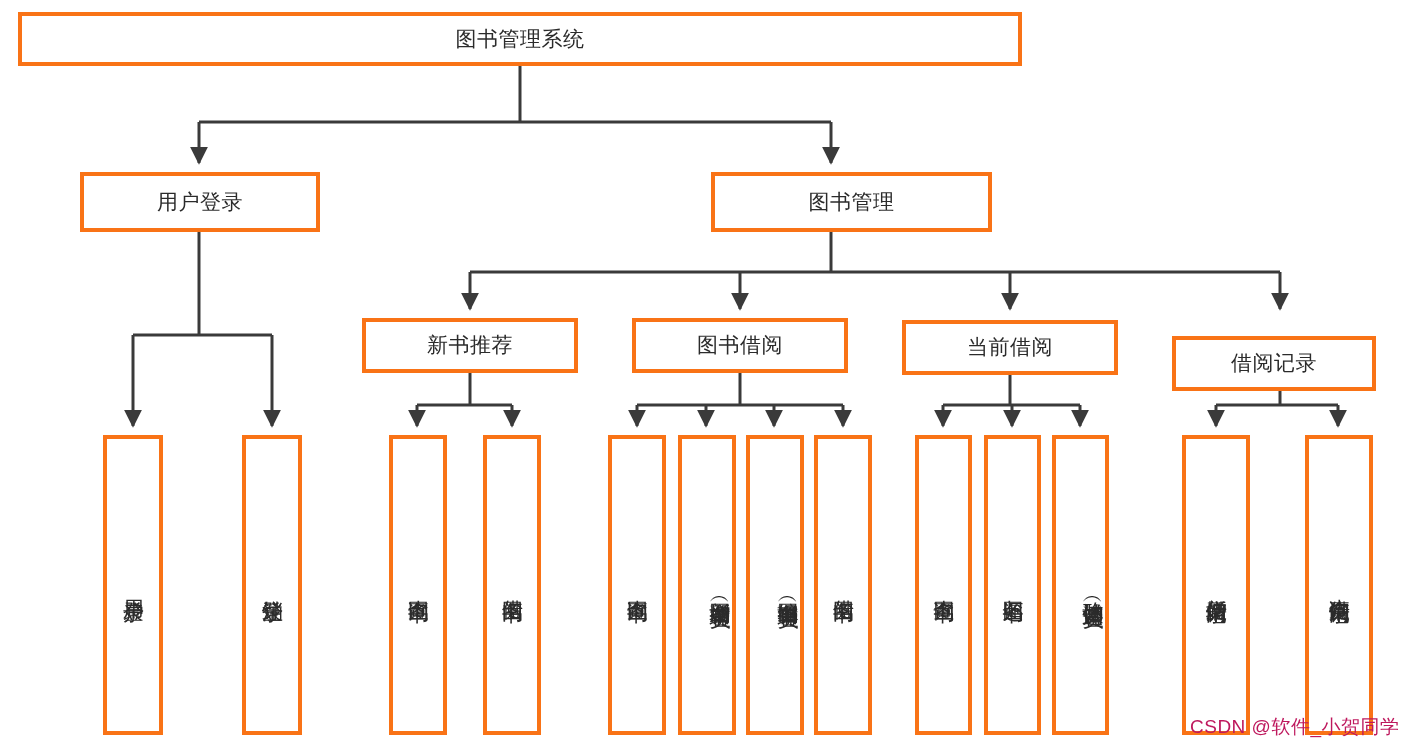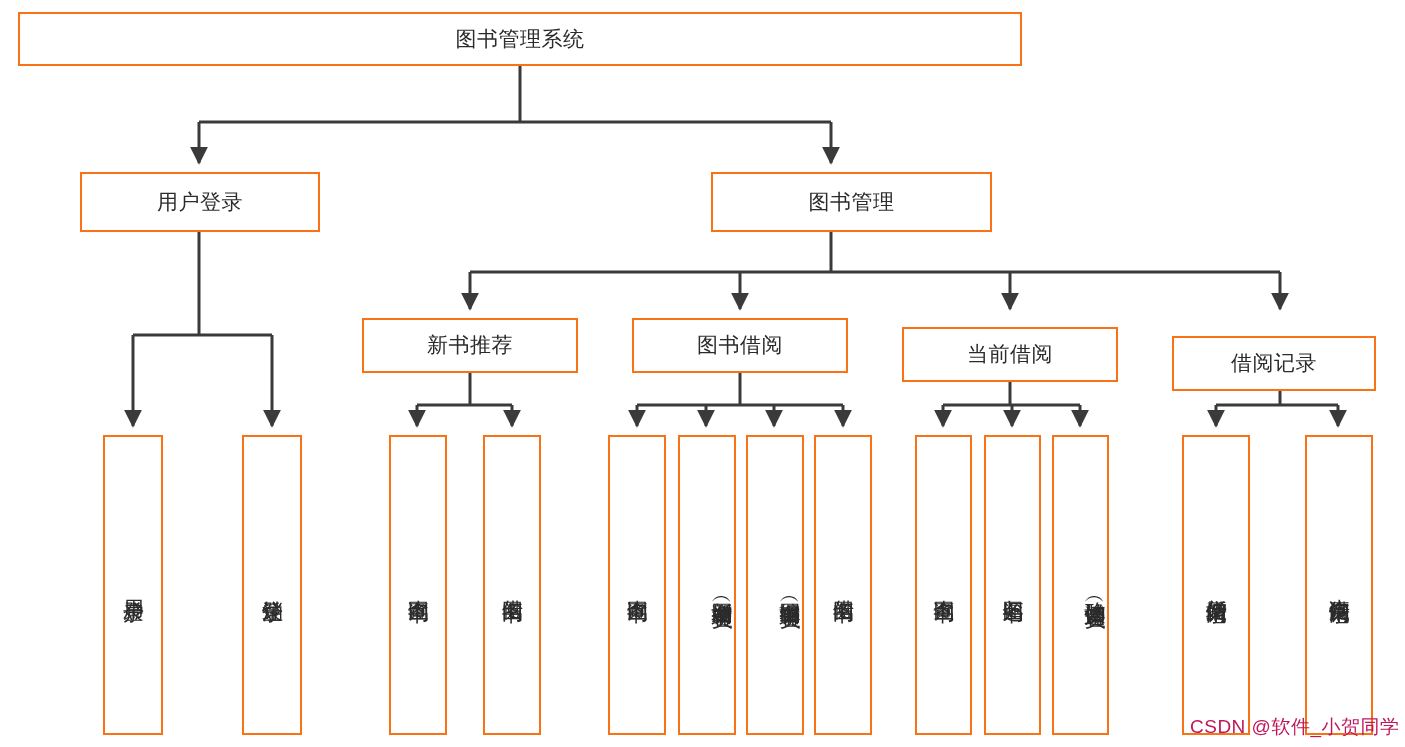--- a/index.html
+++ b/index.html
@@ -13,21 +13,21 @@
   #canvas {
     position: relative;
     width: 1405px;
     height: 747px;
     background: #ffffff;
     overflow: hidden;
   }
   .node {
     position: absolute;
     box-sizing: border-box;
-    border: 2px solid #f97316;
+    border: 4px solid #f97316;
     background: #ffffff;
     color: #2b2b2b;
     display: flex;
     align-items: center;
     justify-content: center;
     text-align: left;
     line-height: 1.18;
   }
   .node.horiz {
     font-size: 21px;
@@ -147,21 +147,21 @@
   </div>
 
   <div class="node horiz" style="left:362px; top:318px; width:216px; height:55px;">
     <span>新书推荐</span>
   </div>
 
   <div class="node horiz" style="left:632px; top:318px; width:216px; height:55px;">
     <span>图书借阅</span>
   </div>
 
-  <div class="node horiz" style="left:902px; top:327px; width:216px; height:55px;">
+  <div class="node horiz" style="left:902px; top:320px; width:216px; height:55px;">
     <span>当前借阅</span>
   </div>
 
   <div class="node horiz" style="left:1172px; top:336px; width:204px; height:55px;">
     <span>借阅记录</span>
   </div>
 
   <div class="node vert mid" style="left:103px; top:435px; width:60px; height:300px;">
     <span class="vtext">用户登录</span>
   </div>

